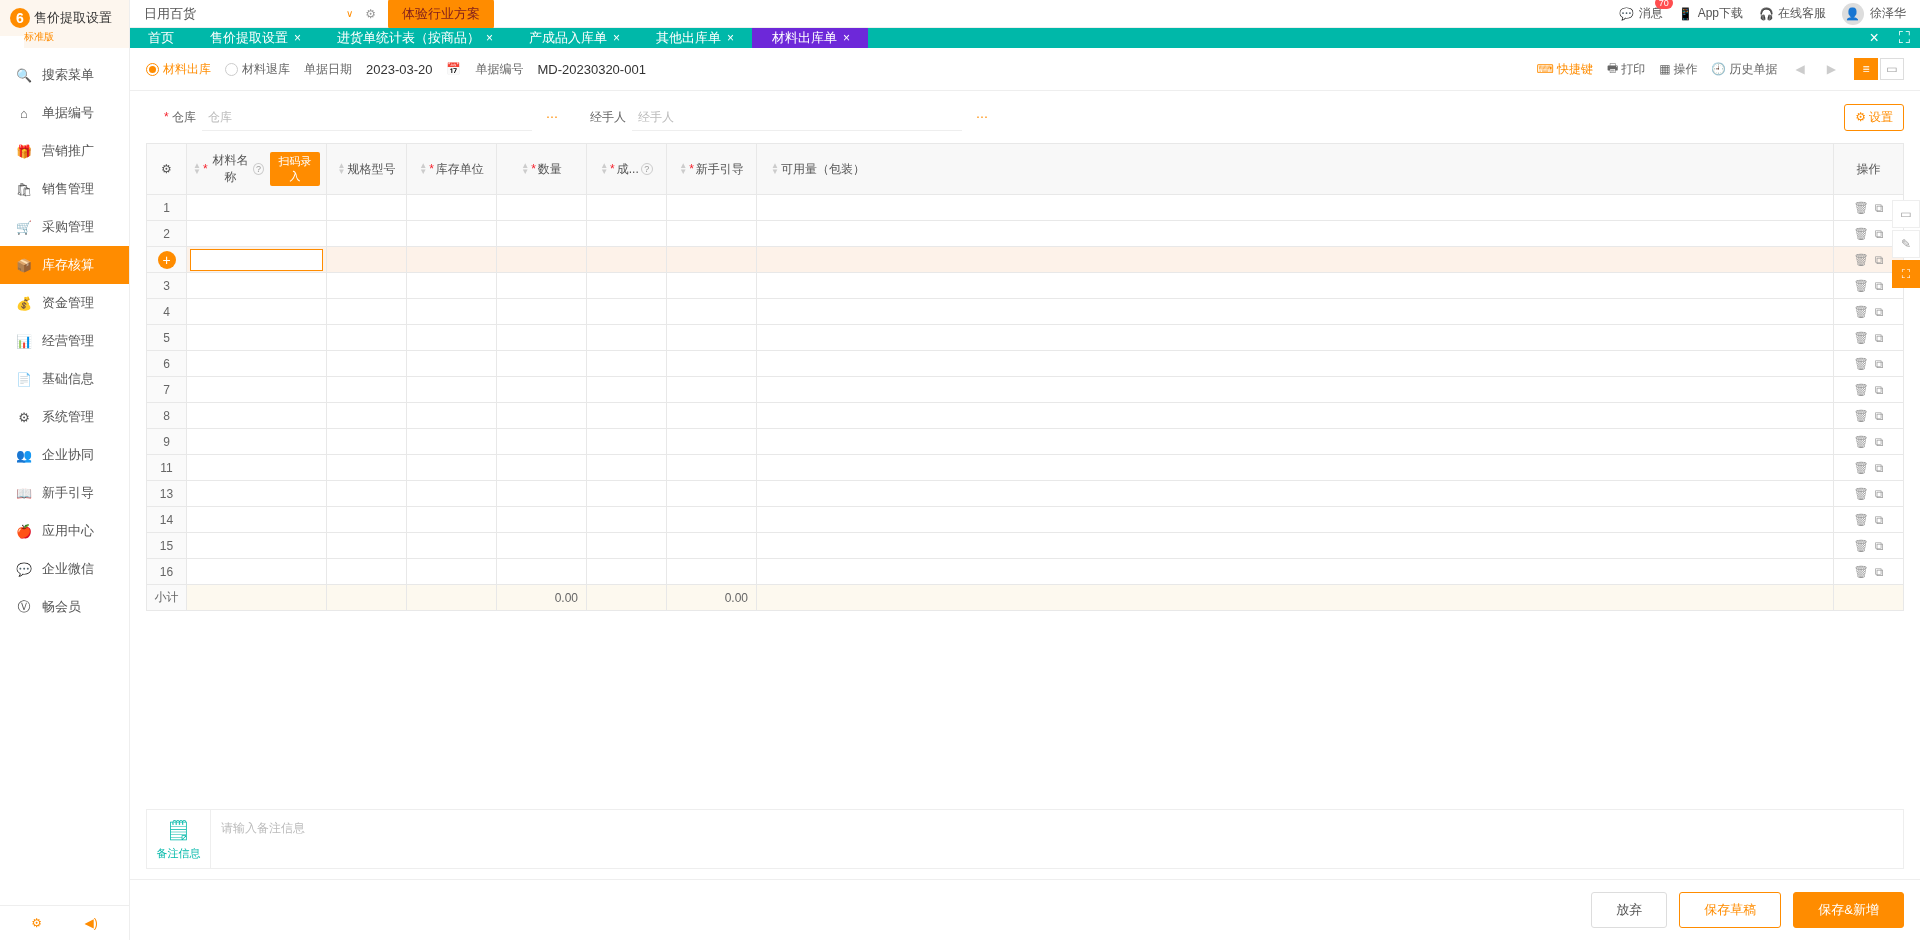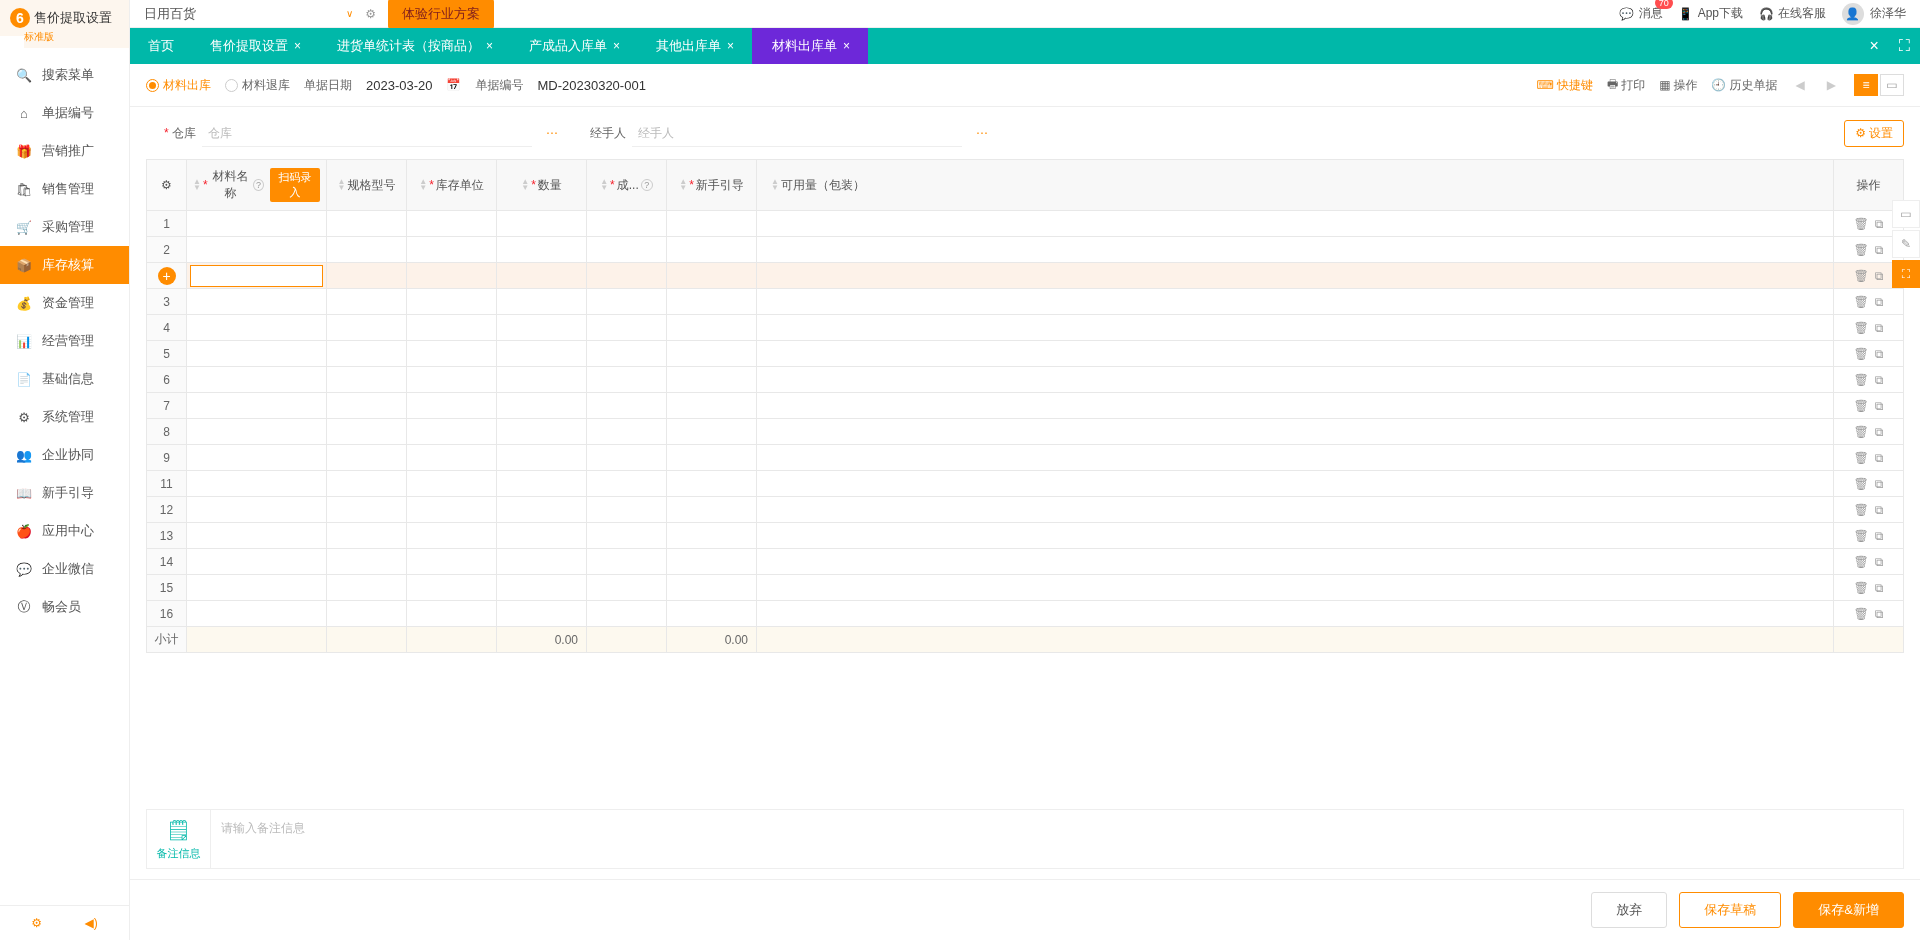--- a/index.html
+++ b/index.html
@@ -20,21 +20,21 @@
 .topbar-left{display:flex;align-items:center;gap:12px;}
 .dropdown{display:flex;align-items:center;gap:150px;color:#555;cursor:pointer;font-size:13px;}
 .chevron{color:#ff8c00;font-size:10px;}
 .gear-btn{color:#999;cursor:pointer;}
 .cta-btn{background:#ff8c00;color:#7f1d1d;padding:6px 14px;border-radius:3px;cursor:pointer;font-size:13px;}
 .topbar-right{display:flex;align-items:center;gap:16px;color:#555;font-size:12px;}
 .tr-item{display:flex;align-items:center;gap:4px;cursor:pointer;position:relative;}
 .badge{position:absolute;top:-8px;right:-10px;background:#ff4d4f;color:#fff;border-radius:8px;font-size:9px;padding:1px 4px;}
 .user{display:flex;align-items:center;gap:6px;}
 .avatar{width:22px;height:22px;border-radius:50%;background:#ddd;display:flex;align-items:center;justify-content:center;color:#999;}
-.tabs{display:flex;background:#00b8a9;height:36px;align-items:stretch;}
+.tabs{display:flex;background:#00b8a9;height:20px;align-items:stretch;}
 .tab{display:flex;align-items:center;gap:6px;padding:0 18px;color:#fff;font-size:13px;cursor:pointer;}
 .tab.active{background:#6d28d9;padding-left:20px;}
 .tab-close{font-size:12px;cursor:pointer;}
 .tab-actions{margin-left:auto;display:flex;align-items:center;color:#fff;}
 .tab-action{padding:0 10px;cursor:pointer;font-size:16px;}
 .content{flex:1;display:flex;flex-direction:column;padding:0;overflow:hidden;}
 .doc-header{display:flex;align-items:center;gap:14px;padding:10px 16px;border-bottom:1px solid #eee;}
 .radio-group{display:flex;align-items:center;gap:14px;}
 .radio{display:flex;align-items:center;gap:4px;cursor:pointer;font-size:12px;color:#666;}
 .radio-dot{width:13px;height:13px;border:1px solid #ccc;border-radius:50%;display:flex;align-items:center;justify-content:center;}
@@ -462,31 +462,20 @@
                 <td></td>
                 <td></td>
                 <td></td>
                 <td></td>
                 <td></td>
                 <td></td>
                 <td></td>
                 <td class="action-col"><span class="row-action-icon">🗑</span><span class="row-action-icon">⧉</span></td>
               </tr>
               <tr>
-                <td class="row-num">12</td>
-                <td></td>
-                <td></td>
-                <td></td>
-                <td></td>
-                <td></td>
-                <td></td>
-                <td></td>
-                <td class="action-col"><span class="row-action-icon">🗑</span><span class="row-action-icon">⧉</span></td>
-              </tr>
-              <tr>
                 <td class="row-num">13</td>
                 <td></td>
                 <td></td>
                 <td></td>
                 <td></td>
                 <td></td>
                 <td></td>
                 <td></td>
                 <td class="action-col"><span class="row-action-icon">🗑</span><span class="row-action-icon">⧉</span></td>
               </tr>

